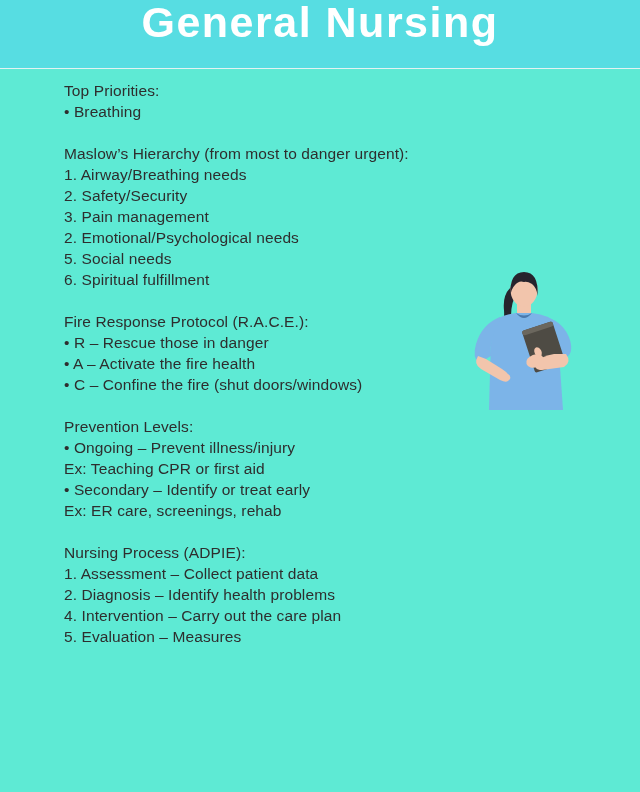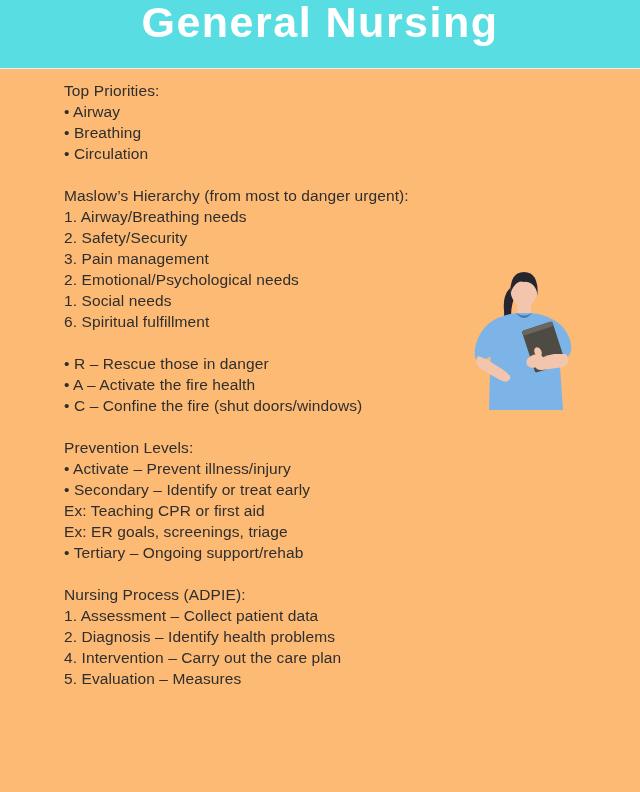--- a/index.html
+++ b/index.html
@@ -5,21 +5,21 @@
   html,body{margin:0;padding:0;}
   body{
     width:640px;height:792px;
     background:#ffffff;
     font-family:"Liberation Sans","DejaVu Sans",sans-serif;
     overflow:hidden;
     position:relative;
   }
   .page{
     position:absolute;inset:0;
-    background:#fdba74;
+    background:#5eead4;
   }
   .banner{
     position:absolute;top:0;left:0;right:0;
     height:68px;
     background:#57dde2;
     border-bottom:1px solid #e3f2f3;
   }
   .banner h1{
     margin:0;
     width:100%;
@@ -60,45 +60,43 @@
 <div class="page">
 
   <header class="banner">
     <h1>General Nursing</h1>
   </header>
 
   <main class="content">
     <div id="sections">
         <div class="section">
           <div class="section-heading">Top Priorities:</div>
-          <div class="section-line">• Airway</div>
           <div class="section-line">• Breathing</div>
-          <div class="section-line">• Circulation</div>
         </div>
         <div class="section">
           <div class="section-heading">Maslow’s Hierarchy (from most to danger urgent):</div>
           <div class="section-line">1. Airway/Breathing needs</div>
           <div class="section-line">2. Safety/Security</div>
           <div class="section-line">3. Pain management</div>
           <div class="section-line">2. Emotional/Psychological needs</div>
-          <div class="section-line">1. Social needs</div>
+          <div class="section-line">5. Social needs</div>
           <div class="section-line">6. Spiritual fulfillment</div>
         </div>
         <div class="section">
+          <div class="section-heading">Fire Response Protocol (R.A.C.E.):</div>
           <div class="section-line">• R – Rescue those in danger</div>
           <div class="section-line">• A – Activate the fire health</div>
           <div class="section-line">• C – Confine the fire (shut doors/windows)</div>
         </div>
         <div class="section">
           <div class="section-heading">Prevention Levels:</div>
-          <div class="section-line">• Activate – Prevent illness/injury</div>
+          <div class="section-line">• Ongoing – Prevent illness/injury</div>
+          <div class="section-line">Ex: Teaching CPR or first aid</div>
           <div class="section-line">• Secondary – Identify or treat early</div>
-          <div class="section-line">Ex: Teaching CPR or first aid</div>
-          <div class="section-line">Ex: ER goals, screenings, triage</div>
-          <div class="section-line">• Tertiary – Ongoing support/rehab</div>
+          <div class="section-line">Ex: ER care, screenings, rehab</div>
         </div>
         <div class="section">
           <div class="section-heading">Nursing Process (ADPIE):</div>
           <div class="section-line">1. Assessment – Collect patient data</div>
           <div class="section-line">2. Diagnosis – Identify health problems</div>
           <div class="section-line">4. Intervention – Carry out the care plan</div>
           <div class="section-line">5. Evaluation – Measures</div>
         </div>
       </div>
 

